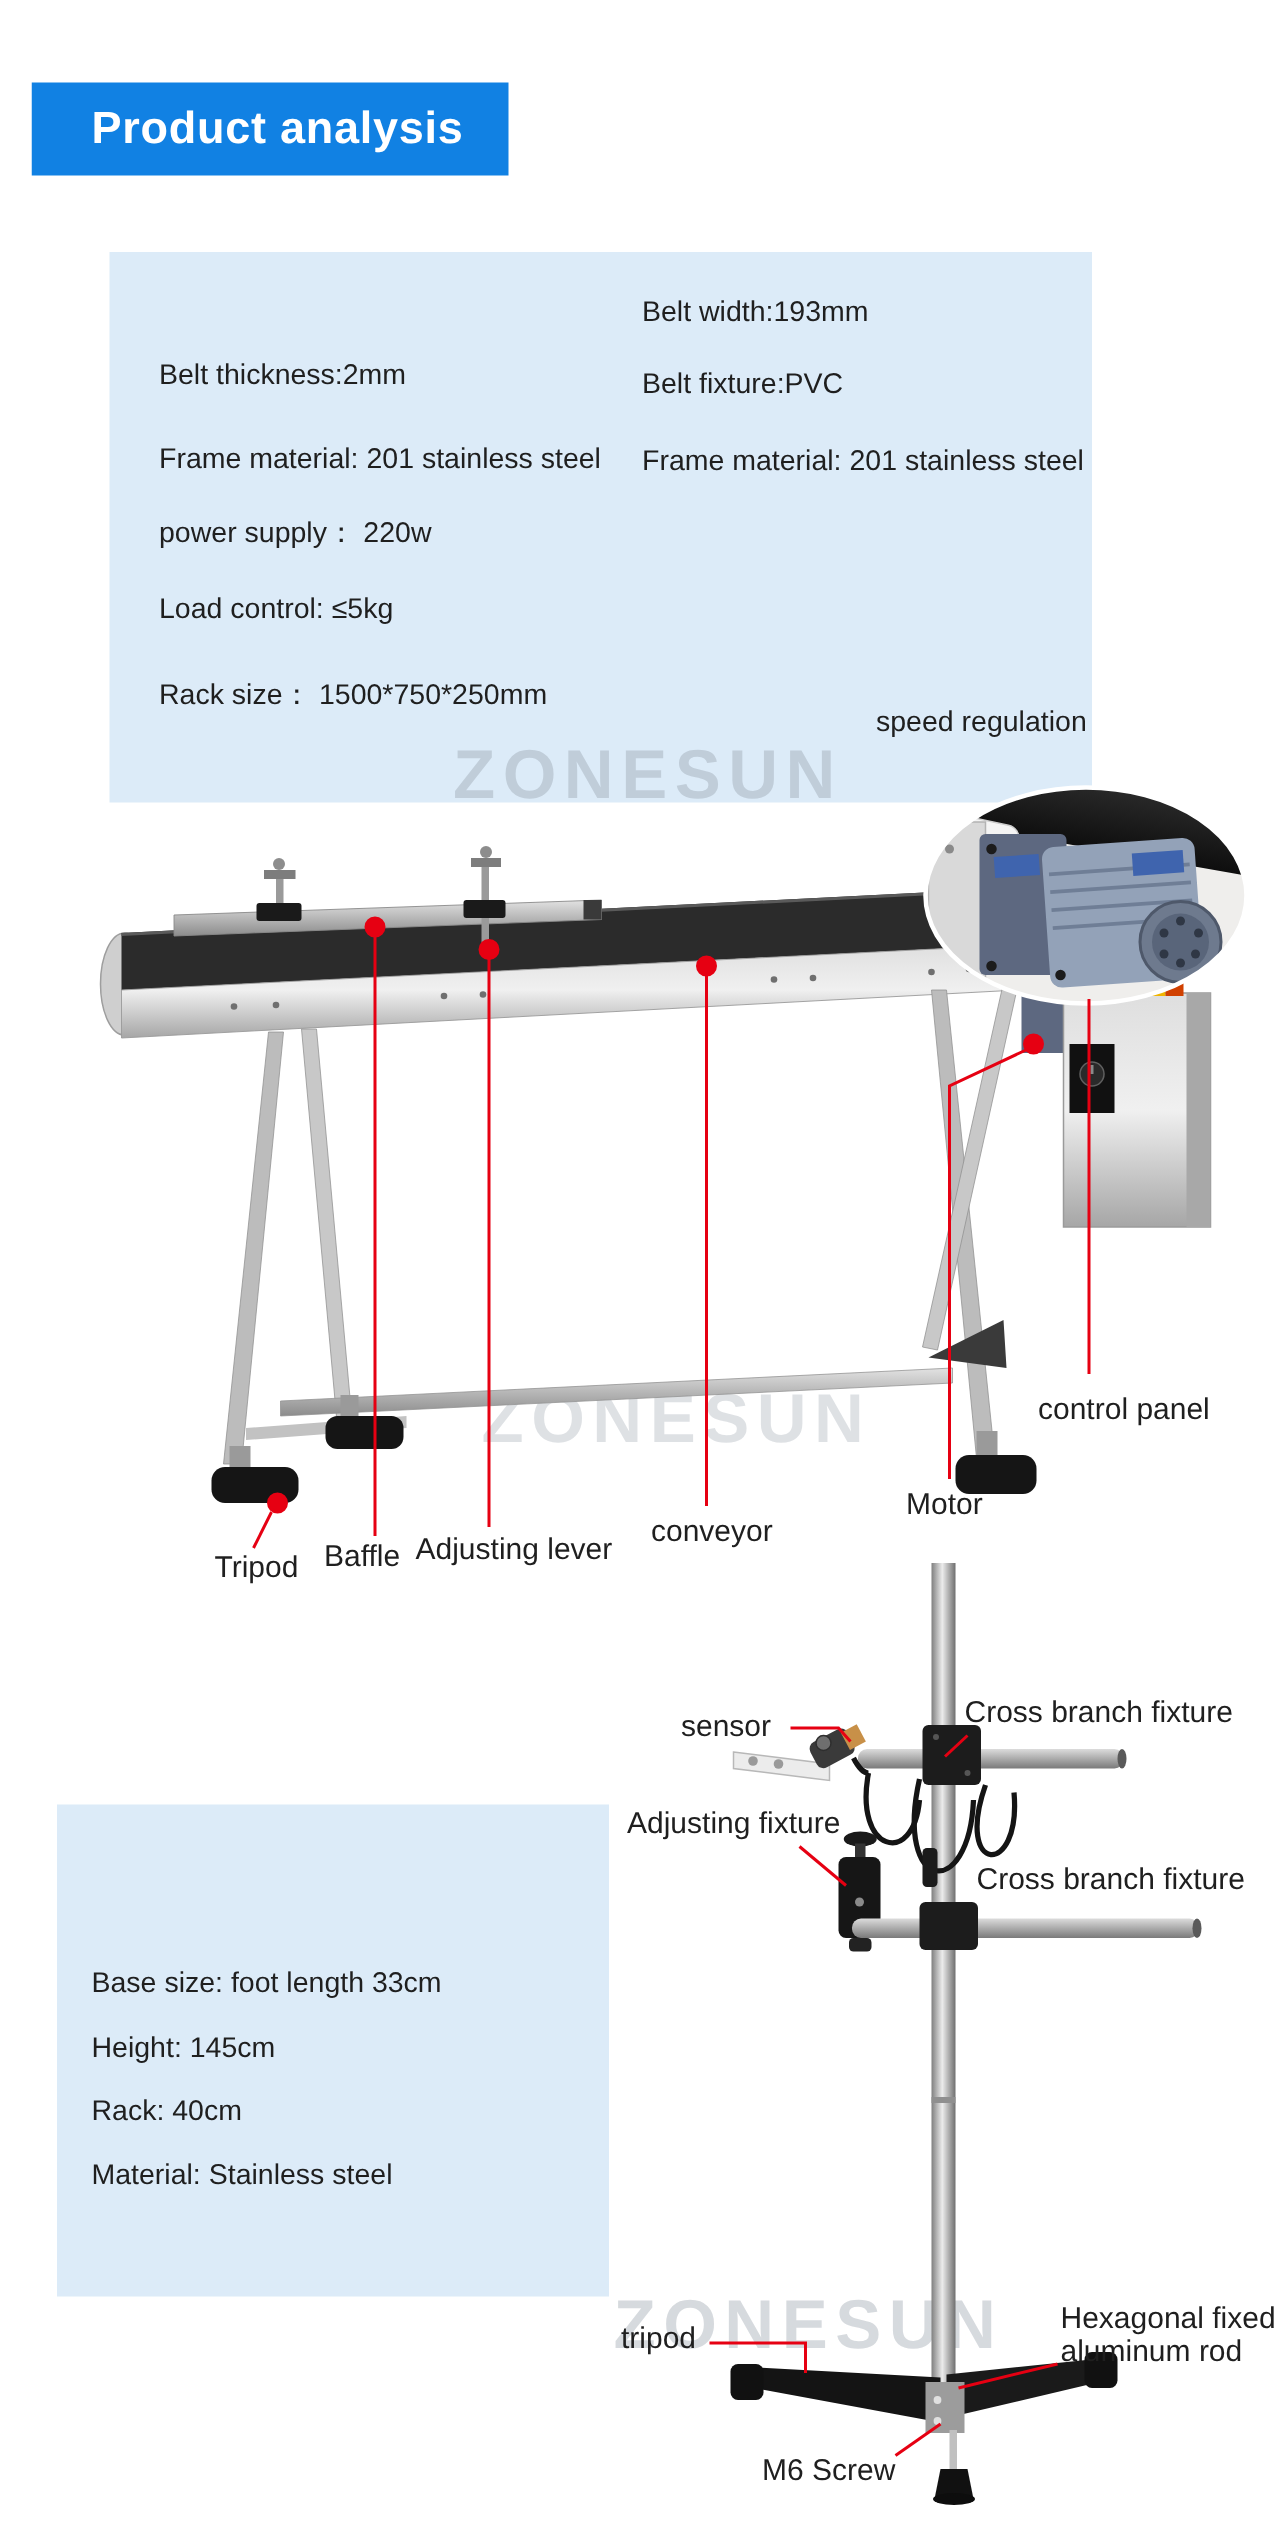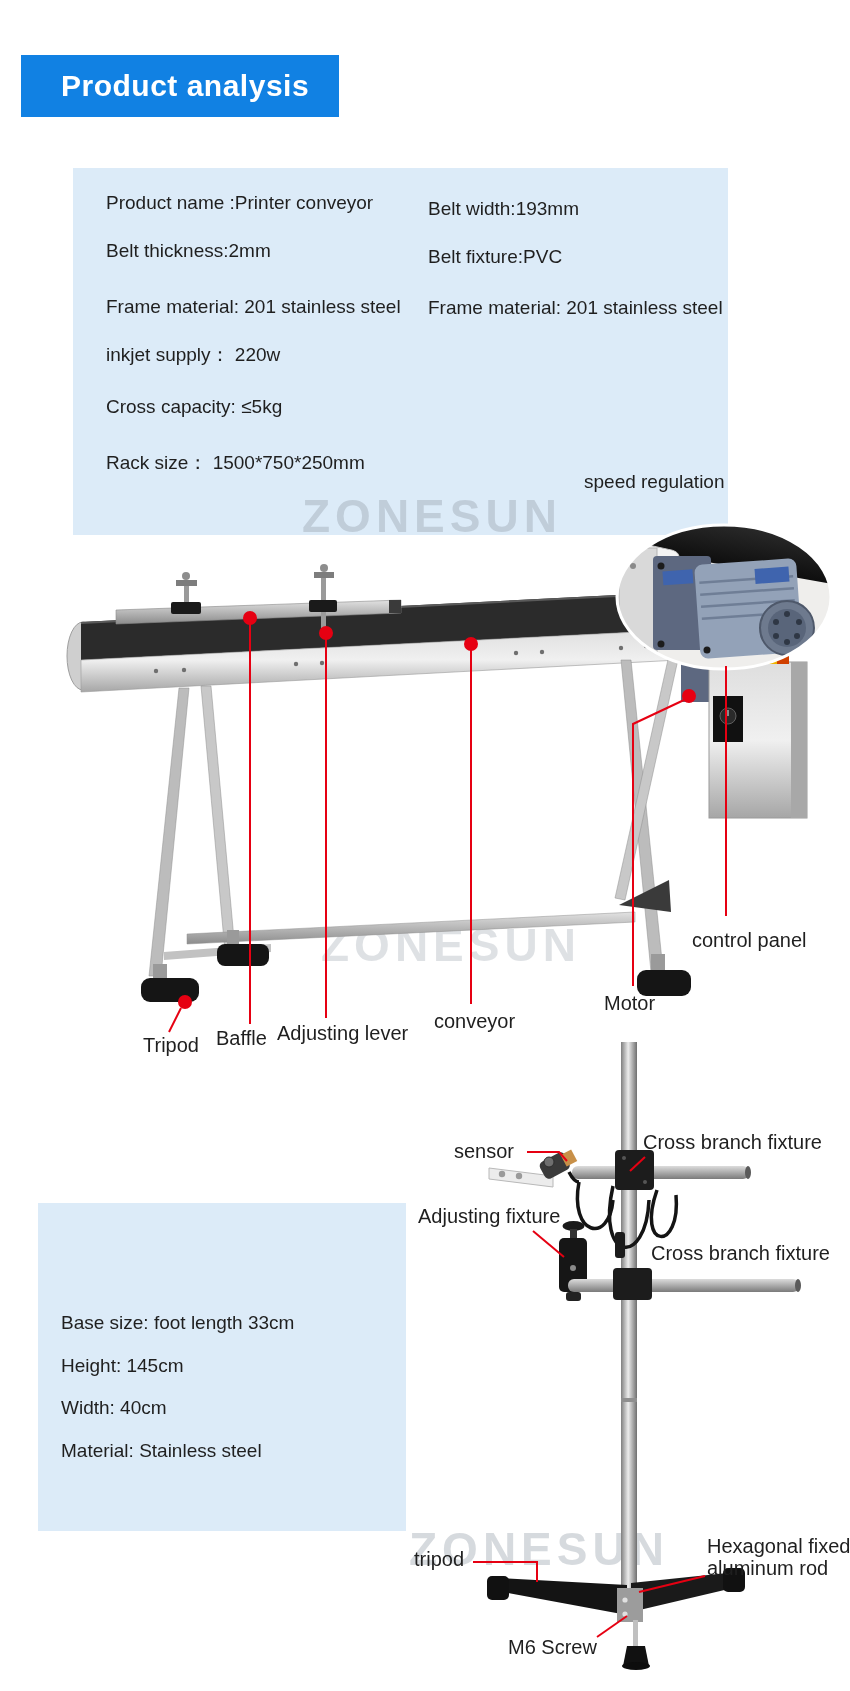--- a/index.html
+++ b/index.html
@@ -20,25 +20,24 @@
 </head>
 <body>
 
 <div class="page">
 
   <div class="header-bar">
     <div class="page-title">Product analysis</div>
   </div>
 
   <div class="panel panel-top"></div>
-  <div class="spec" style="left:85px;top:192px">Product name :Printer conveyor</div>
   <div class="spec" style="left:85px;top:240px">Belt thickness:2mm</div>
   <div class="spec" style="left:85px;top:296px">Frame material: 201 stainless steel</div>
-  <div class="spec" style="left:85px;top:342px">inkjet supply：  220w</div>
-  <div class="spec" style="left:85px;top:396px">Cross capacity: ≤5kg</div>
+  <div class="spec" style="left:85px;top:342px">power supply：  220w</div>
+  <div class="spec" style="left:85px;top:396px">Load control: ≤5kg</div>
   <div class="spec" style="left:85px;top:450px">Rack size：  1500*750*250mm</div>
   <div class="spec" style="left:407px;top:198px">Belt width:193mm</div>
   <div class="spec" style="left:407px;top:246px">Belt fixture:PVC</div>
   <div class="spec" style="left:407px;top:297px">Frame material: 201 stainless steel</div>
   <div class="spec" style="left:563px;top:471px">speed regulation</div>
 
   <div class="wm" style="left:281px;top:489px">ZONESUN</div>
   <div class="wm" style="left:300px;top:918px;opacity:.28">ZONESUN</div>
   <div class="wm" style="left:388px;top:1522px">ZONESUN</div>
 
@@ -179,21 +178,21 @@
   <div class="label" style="left:122px;top:1034px">Tripod</div>
   <div class="label" style="left:195px;top:1027px">Baffle</div>
   <div class="label" style="left:256px;top:1022px">Adjusting lever</div>
   <div class="label" style="left:413px;top:1010px">conveyor</div>
   <div class="label" style="left:583px;top:992px">Motor</div>
   <div class="label" style="left:671px;top:929px">control panel</div>
 
   <div class="panel panel-bracket"></div>
   <div class="spec" style="left:40px;top:1312px">Base size: foot length 33cm</div>
   <div class="spec" style="left:40px;top:1355px">Height: 145cm</div>
-  <div class="spec" style="left:40px;top:1397px">Width: 40cm</div>
+  <div class="spec" style="left:40px;top:1397px">Rack: 40cm</div>
   <div class="spec" style="left:40px;top:1440px">Material: Stainless steel</div>
 
   <svg style="left:330px;top:1040px" width="520" height="651" viewBox="330 1040 520 651">
     <defs>
       <linearGradient id="poleG" x1="0" y1="0" x2="1" y2="0">
         <stop offset="0" stop-color="#7f7f7f"></stop>
           <stop offset=".45" stop-color="#ececec"></stop>
           <stop offset="1" stop-color="#6f6f6f"></stop>
       </linearGradient>
       <linearGradient id="rodG" x1="0" y1="0" x2="0" y2="1">

